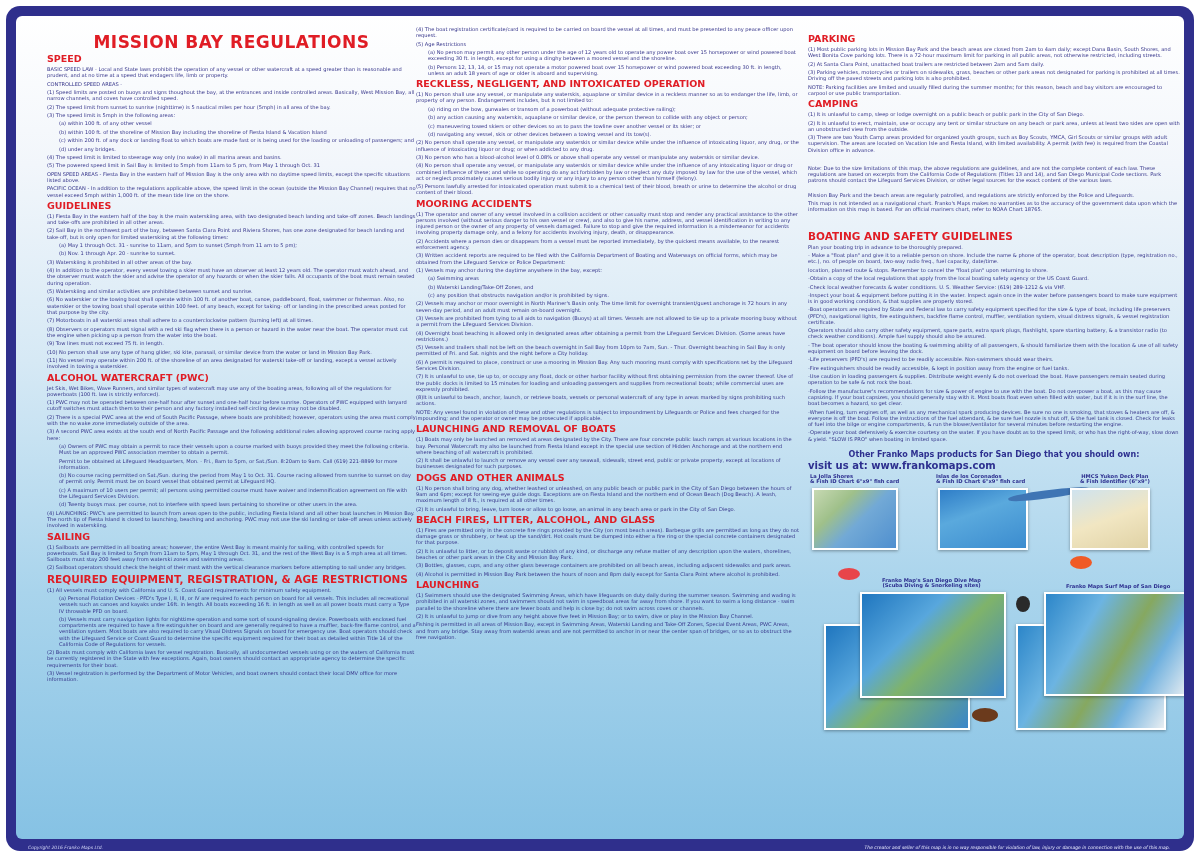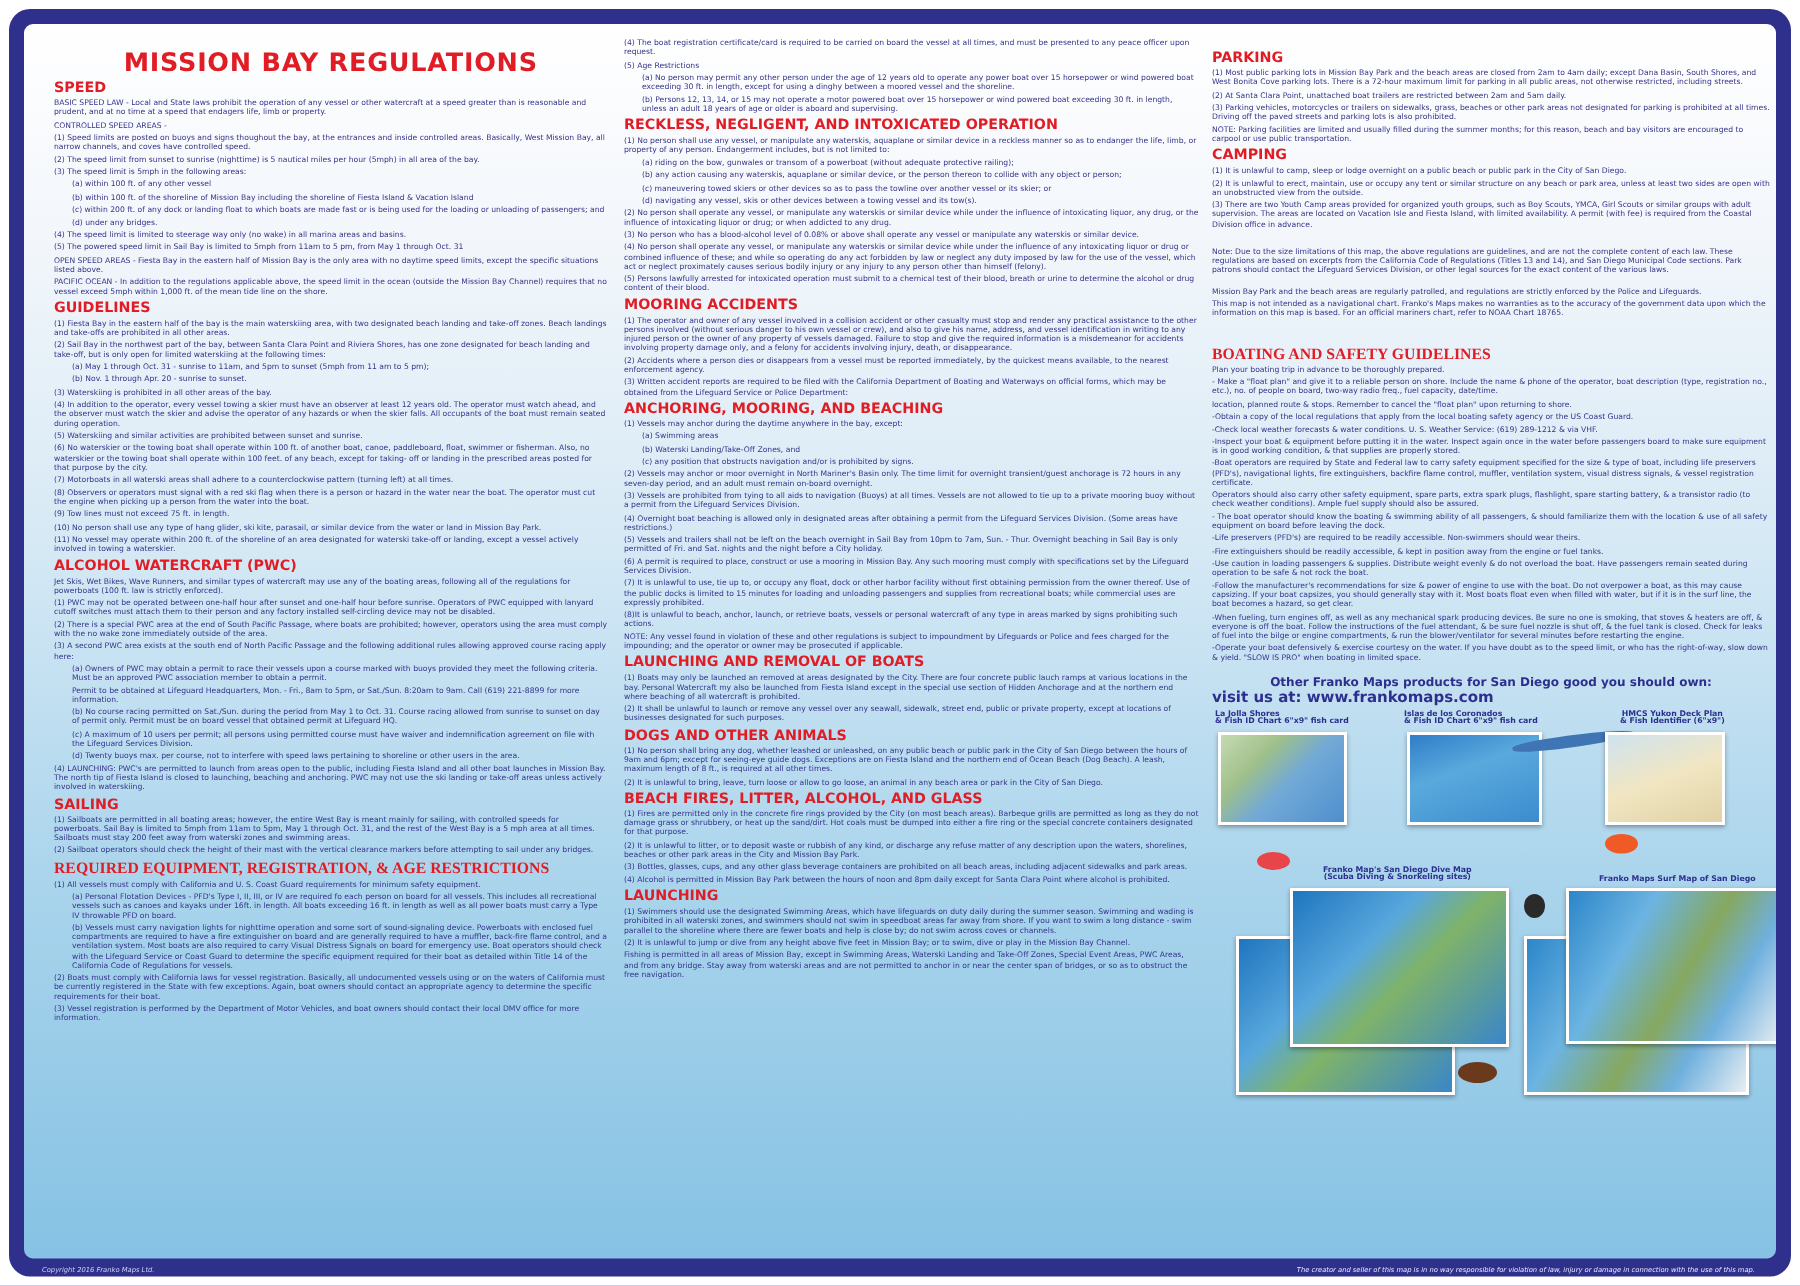--- a/index.html
+++ b/index.html
@@ -16,33 +16,33 @@
     border-radius: 6px;
     background: linear-gradient(to bottom, #ffffff 0%, #f2f6fb 18%, #d6e9f5 42%, #a9d4ec 70%, #86c2e4 100%);
     overflow: hidden;
   }
   .col {
     position: absolute; top: 0; bottom: 0;
     padding: 2px 4px 0 4px;
     color: #35348a;
     font-size: 5.1px; line-height: 6.2px;
   }
-  .col1 { left: 0; width: 393px; padding-left: 20px; }
+  .col1 { left: 11px; width: 393px; padding-left: 20px; }
   .col2 { left: 394px; width: 393px; padding-left: 6px; }
   .col3 { left: 790px; width: 378px; padding-left: 2px; }
 
   .title {
     color: #e01d25; text-align: center; font-weight: bold;
     font-size: 17px; line-height: 20px; margin-top: 14px; letter-spacing: 0.5px;
   }
   .h {
     color: #e01d25; text-align: left; font-weight: bold;
     font-size: 9.5px; line-height: 12px; margin: 1px 0 1px;
   }
-  .h.big { font-size: 10.5px; line-height: 13px; font-family: Liberation Serif, serif; }
+  .h.big { font-size: 10.5px; line-height: 13px; }
   .p { margin-bottom: 2.2px; }
   .p.ind { padding-left: 12px; }
 
   .promo-title {
     text-align: center; color: #2d2f8f; font-weight: bold;
     font-size: 8px; line-height: 10px; margin-top: 8px;
   }
   .promo-url {
     text-align: left; color: #2d2f8f; font-weight: bold;
     font-size: 10px; line-height: 12px;
@@ -147,21 +147,20 @@
       <div class="p">(2) No person shall operate any vessel, or manipulate any waterskis or similar device while under the influence of intoxicating liquor, any drug, or the influence of intoxicating liquor or drug; or when addicted to any drug.</div>
       <div class="p">(3) No person who has a blood-alcohol level of 0.08% or above shall operate any vessel or manipulate any waterskis or similar device.</div>
       <div class="p">(4) No person shall operate any vessel, or manipulate any waterskis or similar device while under the influence of any intoxicating liquor or drug or combined influence of these; and while so operating do any act forbidden by law or neglect any duty imposed by law for the use of the vessel, which act or neglect proximately causes serious bodily injury or any injury to any person other than himself (felony).</div>
       <div class="p">(5) Persons lawfully arrested for intoxicated operation must submit to a chemical test of their blood, breath or urine to determine the alcohol or drug content of their blood.</div>
 
       <div class="h">MOORING ACCIDENTS</div>
       <div class="p">(1) The operator and owner of any vessel involved in a collision accident or other casualty must stop and render any practical assistance to the other persons involved (without serious danger to his own vessel or crew), and also to give his name, address, and vessel identification in writing to any injured person or the owner of any property of vessels damaged. Failure to stop and give the required information is a misdemeanor for accidents involving property damage only, and a felony for accidents involving injury, death, or disappearance.</div>
       <div class="p">(2) Accidents where a person dies or disappears from a vessel must be reported immediately, by the quickest means available, to the nearest enforcement agency.</div>
       <div class="p">(3) Written accident reports are required to be filed with the California Department of Boating and Waterways on official forms, which may be obtained from the Lifeguard Service or Police Department:</div>
 
-      <div class="h">ANCHORING, MOORING, AND BEACHING</div>
       <div class="p">(1) Vessels may anchor during the daytime anywhere in the bay, except:</div>
       <div class="p ind">(a) Swimming areas</div>
       <div class="p ind">(b) Waterski Landing/Take-Off Zones, and</div>
       <div class="p ind">(c) any position that obstructs navigation and/or is prohibited by signs.</div>
       <div class="p">(2) Vessels may anchor or moor overnight in North Mariner's Basin only. The time limit for overnight transient/guest anchorage is 72 hours in any seven-day period, and an adult must remain on-board overnight.</div>
       <div class="p">(3) Vessels are prohibited from tying to all aids to navigation (Buoys) at all times. Vessels are not allowed to tie up to a private mooring buoy without a permit from the Lifeguard Services Division.</div>
       <div class="p">(4) Overnight boat beaching is allowed only in designated areas after obtaining a permit from the Lifeguard Services Division. (Some areas have restrictions.)</div>
       <div class="p">(5) Vessels and trailers shall not be left on the beach overnight in Sail Bay from 10pm to 7am, Sun. - Thur. Overnight beaching in Sail Bay is only permitted of Fri. and Sat. nights and the night before a City holiday.</div>
       <div class="p">(6) A permit is required to place, construct or use a mooring in Mission Bay. Any such mooring must comply with specifications set by the Lifeguard Services Division.</div>
       <div class="p">(7) It is unlawful to use, tie up to, or occupy any float, dock or other harbor facility without first obtaining permission from the owner thereof. Use of the public docks is limited to 15 minutes for loading and unloading passengers and supplies from recreational boats; while commercial uses are expressly prohibited.</div>
@@ -219,21 +218,21 @@
       <div class="p">-Boat operators are required by State and Federal law to carry safety equipment specified for the size &amp; type of boat, including life preservers (PFD's), navigational lights, fire extinguishers, backfire flame control, muffler, ventilation system, visual distress signals, &amp; vessel registration certificate.</div>
       <div class="p">Operators should also carry other safety equipment, spare parts, extra spark plugs, flashlight, spare starting battery, &amp; a transistor radio (to check weather conditions). Ample fuel supply should also be assured.</div>
       <div class="p">- The boat operator should know the boating &amp; swimming ability of all passengers, &amp; should familiarize them with the location &amp; use of all safety equipment on board before leaving the dock.</div>
       <div class="p">-Life preservers (PFD's) are required to be readily accessible. Non-swimmers should wear theirs.</div>
       <div class="p">-Fire extinguishers should be readily accessible, &amp; kept in position away from the engine or fuel tanks.</div>
       <div class="p">-Use caution in loading passengers &amp; supplies. Distribute weight evenly &amp; do not overload the boat. Have passengers remain seated during operation to be safe &amp; not rock the boat.</div>
       <div class="p">-Follow the manufacturer's recommendations for size &amp; power of engine to use with the boat. Do not overpower a boat, as this may cause capsizing. If your boat capsizes, you should generally stay with it. Most boats float even when filled with water, but if it is in the surf line, the boat becomes a hazard, so get clear.</div>
       <div class="p">-When fueling, turn engines off, as well as any mechanical spark producing devices. Be sure no one is smoking, that stoves &amp; heaters are off, &amp; everyone is off the boat. Follow the instructions of the fuel attendant, &amp; be sure fuel nozzle is shut off, &amp; the fuel tank is closed. Check for leaks of fuel into the bilge or engine compartments, &amp; run the blower/ventilator for several minutes before restarting the engine.</div>
       <div class="p">-Operate your boat defensively &amp; exercise courtesy on the water. If you have doubt as to the speed limit, or who has the right-of-way, slow down &amp; yield. "SLOW IS PRO" when boating in limited space.</div>
 
-      <div class="promo-title">Other Franko Maps products for San Diego good you should own:</div>
+      <div class="promo-title">Other Franko Maps products for San Diego that you should own:</div>
       <div class="promo-url">visit us at:  www.frankomaps.com</div>
 
       <div class="products">
 
         <div class="prod-label" style="left:2px;top:0;">
           <div>La Jolla Shores</div>
           <div>&amp; Fish ID Chart 6"x9" fish card</div>
         </div>
         <div class="card map-land" style="left:4px;top:14px;width:86px;height:62px;"></div>
         <div class="card fish-card" style="left:40px;top:38px;width:88px;height:58px;z-index:-1;"></div>

